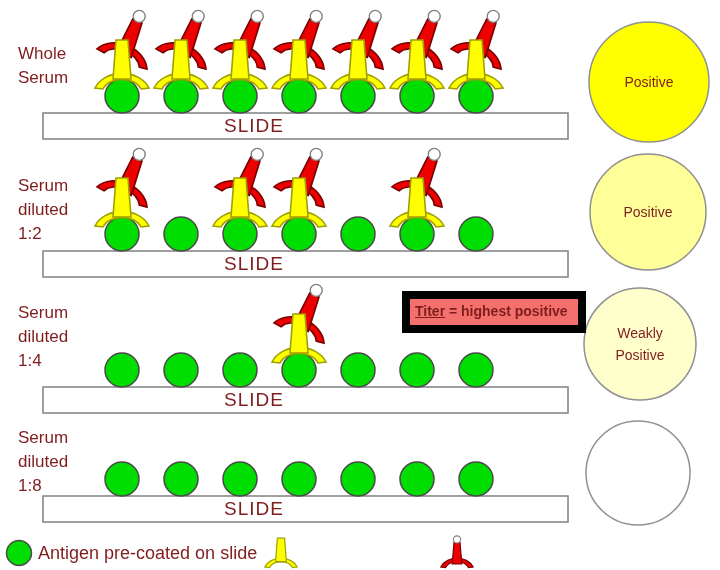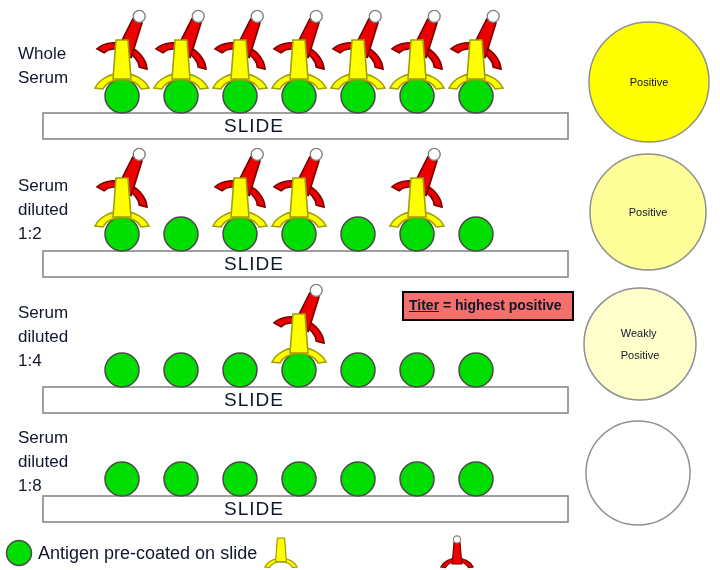--- a/index.html
+++ b/index.html
@@ -1,40 +1,40 @@
 <!DOCTYPE html>
 <html><head>
 <meta charset="utf-8">
 <style>
   html,body{margin:0;padding:0;background:#fff;}
   .canvas{
     position:relative; width:720px; height:570px; background:#ffffff;
-    font-family:"Liberation Sans", sans-serif; color:#0f172a; overflow:hidden;
+    font-family:"Liberation Sans", sans-serif; color:#7f1d1d; overflow:hidden;
   }
   svg.diagram{position:absolute; left:0; top:0;}
   .row-label{
     position:absolute; left:18px; font-size:17px; line-height:24px;
     white-space:pre-line;
   }
   .rl1{top:42px} .rl2{top:174px} .rl3{top:301px} .rl4{top:426px}
   .slide-label{
     position:absolute; left:43px; width:422px; text-align:center;
     font-size:19px; letter-spacing:1px;
   }
   .sl1{top:115px} .sl2{top:253px} .sl3{top:389px} .sl4{top:498px}
   .result-label{
     position:absolute; width:140px; height:60px;
     display:flex; align-items:center; justify-content:center;
-    text-align:left; font-size:11px; line-height:22px; white-space:pre-line;
+    text-align:center; font-size:14px; line-height:22px; white-space:pre-line;
   }
   .res1{left:579px; top:52px} .res2{left:578px; top:182px}
   .res3{left:570px; top:314px} .res4{left:568px; top:443px}
   .note-box{
     position:absolute; left:402px; top:291px; width:158px;
-    border:2px solid #0369a1; padding:3px 5px 4px 5px;
+    border:8px solid #0369a1; padding:3px 5px 4px 5px;
     font-size:14px; line-height:19px; font-weight:bold;
   }
   .note-term{text-decoration:underline;}
   .legend-label{position:absolute; top:543px; font-size:18px;}
   .ll1{left:38px} .ll2{left:300px} .ll3{left:476px}
   .legend-icon{position:absolute; display:block;}
   .li1{left:5px;  top:539px}
   .li2{left:262px; top:534px}
   .li3{left:438px; top:530px}
 </style>

